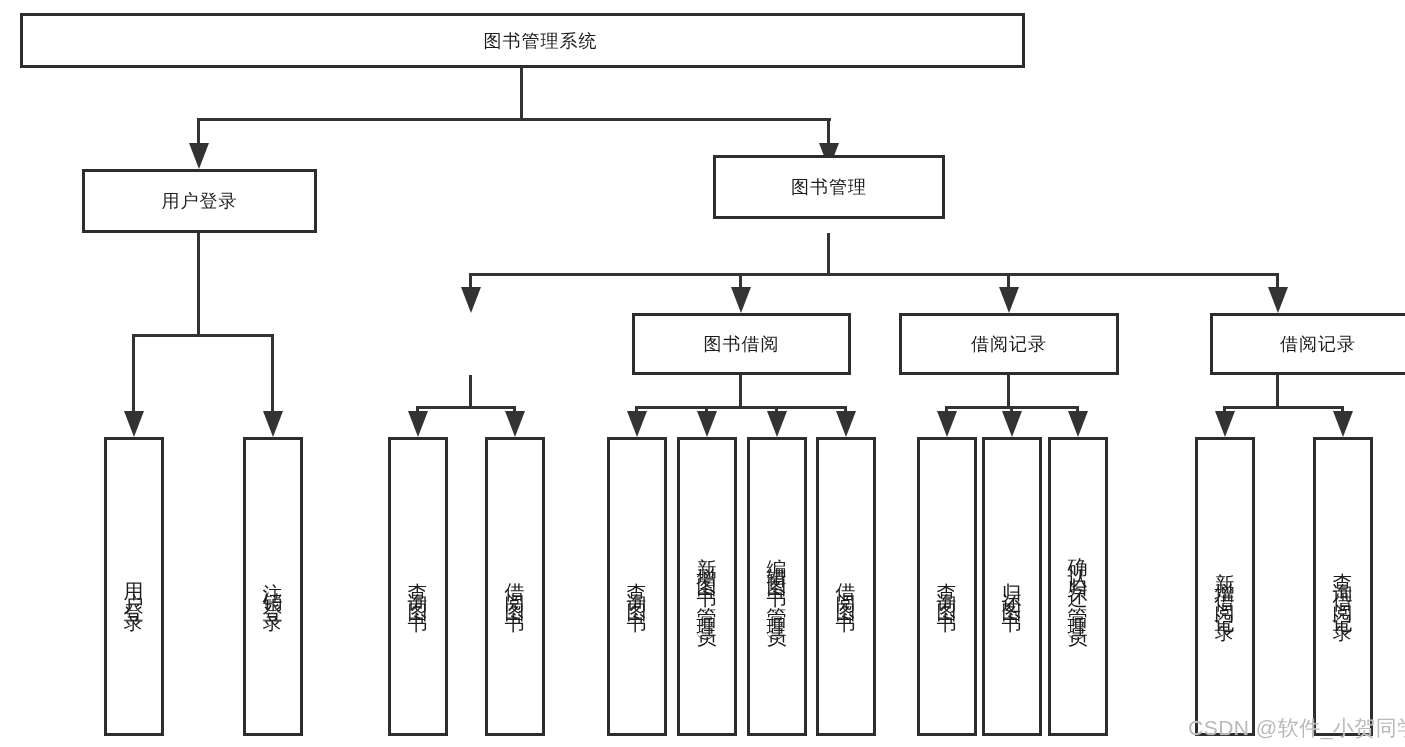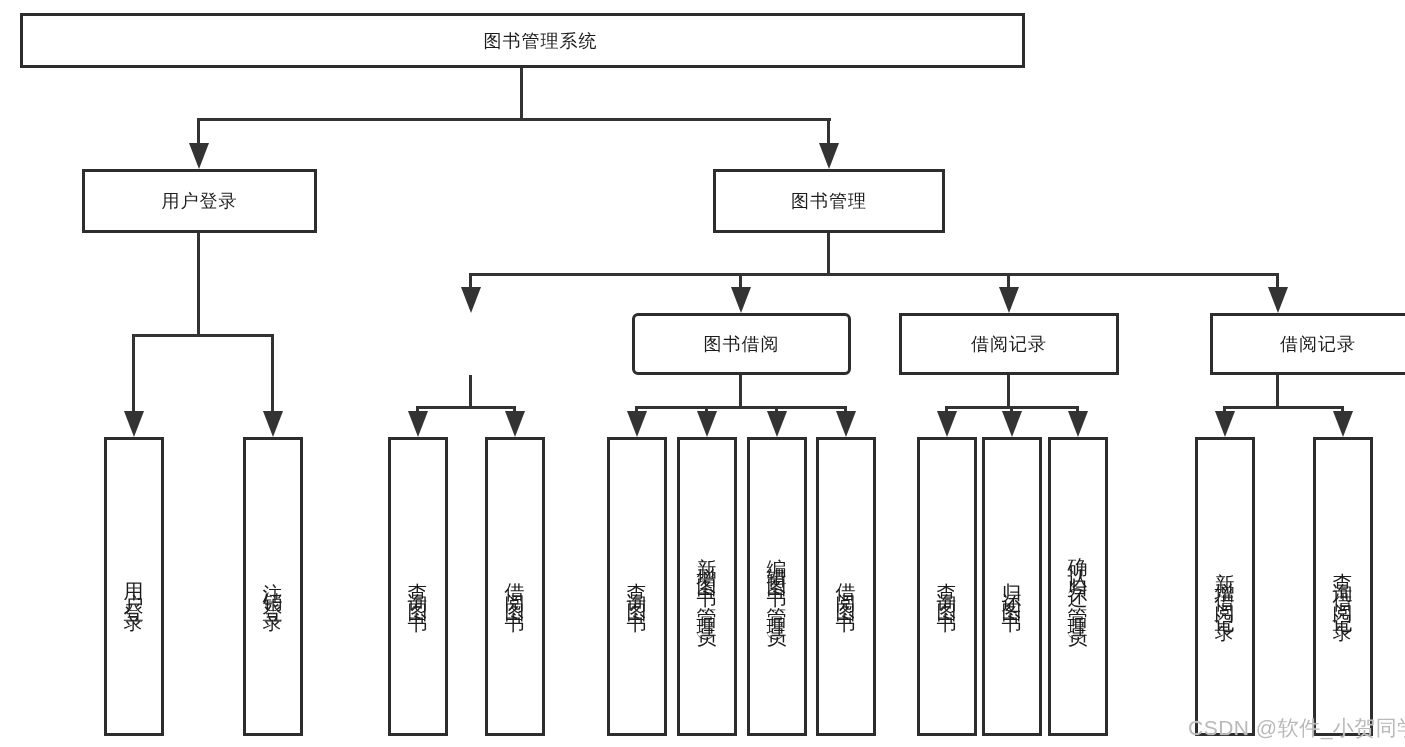--- a/index.html
+++ b/index.html
@@ -154,26 +154,26 @@
   </div>
 
   <div class="node" style="left:20px; top:13px; width:1005px; height:55px;padding-left:36px;">
     <span>图书管理系统</span>
   </div>
 
   <div class="node" style="left:82px; top:169px; width:235px; height:64px;">
     <span>用户登录</span>
   </div>
 
-  <div class="node" style="left:713px; top:169px; width:232px; height:64px;">
+  <div class="node" style="left:713px; top:155px; width:232px; height:64px;">
     <span>图书管理</span>
   </div>
 
 
-  <div class="node" style="left:632px; top:313px; width:219px; height:62px;border-radius:6px;">
+  <div class="node" style="left:632px; top:313px; width:219px; height:62px;">
     <span>图书借阅</span>
   </div>
 
   <div class="node" style="left:899px; top:313px; width:220px; height:62px;">
     <span>借阅记录</span>
   </div>
 
   <div class="node" style="left:1171px; top:313px; width:216px; height:62px;margin-left:39px;">
     <span>借阅记录</span>
   </div>

